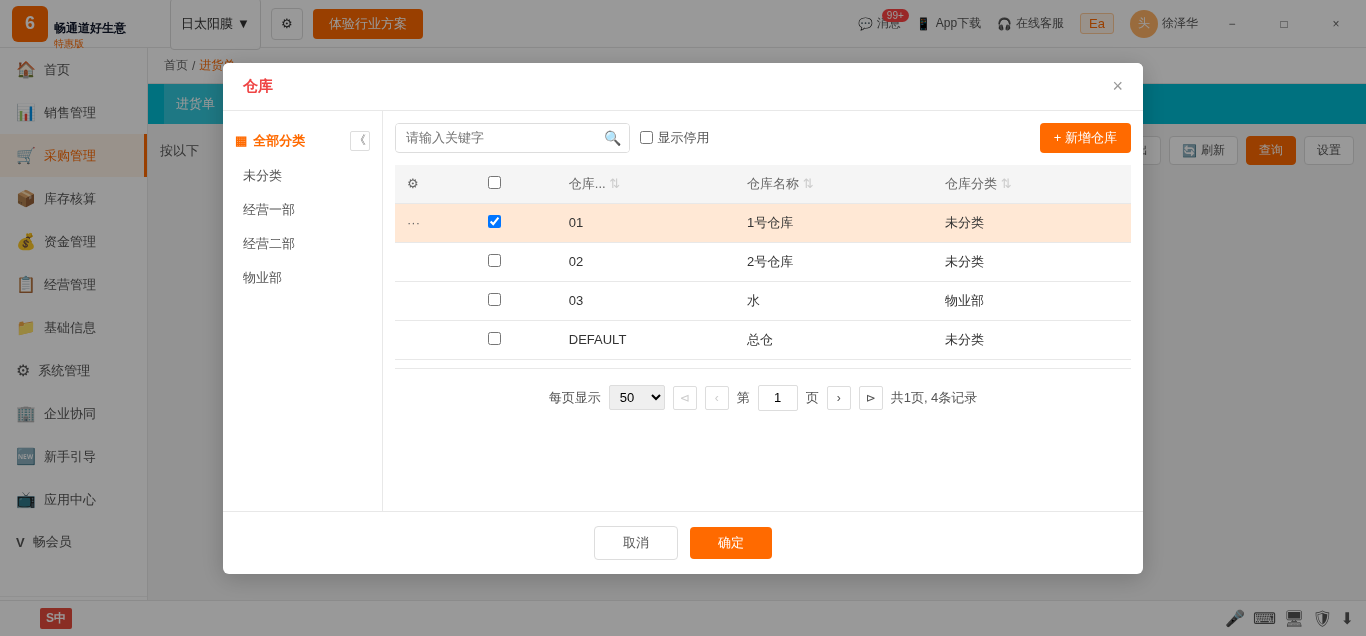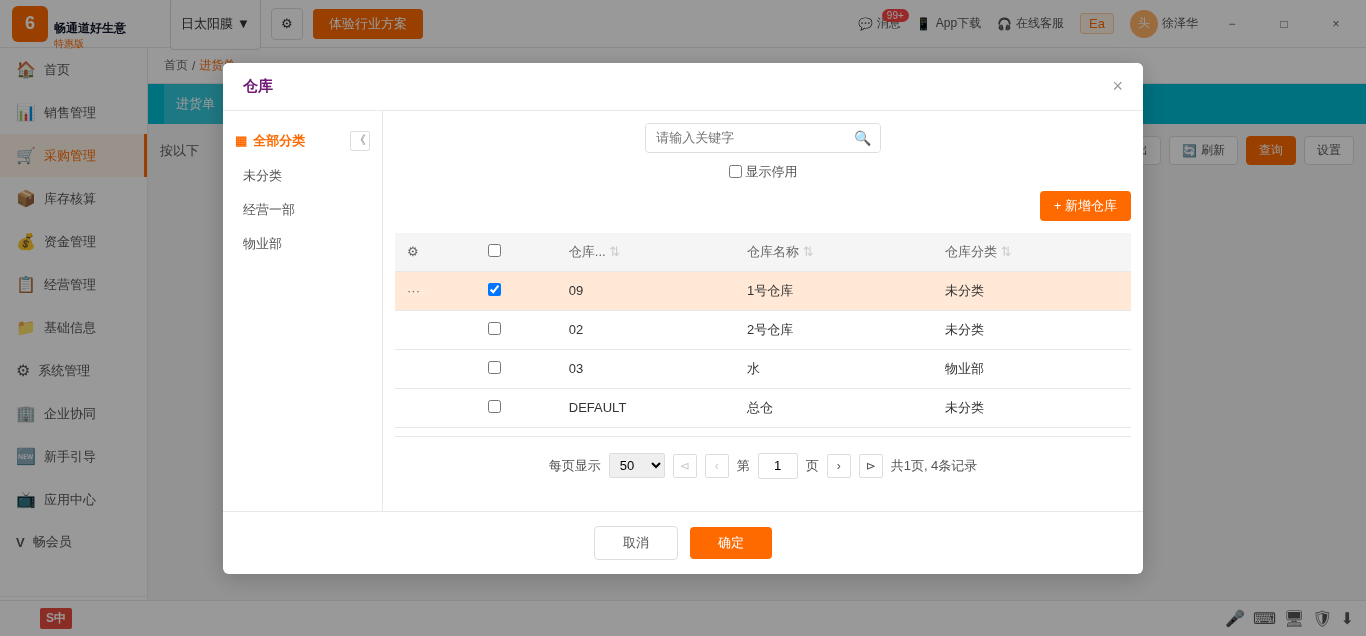--- a/index.html
+++ b/index.html
@@ -104,21 +104,21 @@
     .dialog {
       background: #fff; border-radius: 6px; width: 920px;
       box-shadow: 0 4px 24px rgba(0,0,0,0.2);
       overflow: hidden;
     }
     .dialog-header {
       display: flex; align-items: center; justify-content: space-between;
       padding: 14px 20px; border-bottom: 1px solid #e8e8e8;
       background: #fff;
     }
-    .dialog-title { font-size: 15px; font-weight: bold; color: #701a75; }
+    .dialog-title { font-size: 15px; font-weight: bold; color: #ef4444; }
     .dialog-close { cursor: pointer; font-size: 18px; color: #999; line-height: 1; }
 
     .dialog-body { display: flex; min-height: 400px; }
 
     
     .cat-sidebar {
       width: 160px; border-right: 1px solid #e8e8e8;
       padding: 12px 0;
     }
     .cat-header {
@@ -134,21 +134,21 @@
       border-radius: 2px; display: flex; align-items: center; justify-content: center;
       cursor: pointer; font-size: 12px; color: #666;
     }
     .cat-item {
       padding: 8px 20px; cursor: pointer; font-size: 13px; color: #555;
     }
 
     
     .dialog-content { flex: 1; padding: 12px; }
     .dialog-toolbar {
-      display: flex; align-items: center; gap: 10px; margin-bottom: 12px; flex-direction: column;
+      display: flex; align-items: center; gap: 10px; margin-bottom: 12px;
     }
     .search-box {
       display: flex; align-items: center;
       border: 1px solid #ddd; border-radius: 4px;
       overflow: hidden; background: #fff;
     }
     .search-input {
       border: none; outline: none; padding: 6px 10px; font-size: 13px;
       width: 200px; color: #999;
     }
@@ -407,20 +407,23 @@
             <span>▦</span>
             <span>全部分类</span>
           </div>
           <div class="collapse-btn">《</div>
         </div>
         <div class="cat-item">
           <span>未分类</span>
         </div>
         <div class="cat-item">
           <span>经营一部</span>
+        </div>
+        <div class="cat-item">
+          <span>经营二部</span>
         </div>
         <div class="cat-item">
           <span>物业部</span>
         </div>
       </div>
 
       <div class="dialog-content">
 
         <div class="dialog-toolbar">
           <div class="search-box">
@@ -447,21 +450,21 @@
               </th>
               <th>
                 仓库分类 <span style="color:#ccc;">⇅</span>
               </th>
             </tr>
           </thead>
           <tbody>
             <tr class="selected">
               <td class="gear-col">···</td>
               <td><input type="checkbox" checked="" style=""></td>
-              <td class="num-col">09</td>
+              <td class="num-col">01</td>
               <td>1号仓库</td>
               <td>未分类</td>
             </tr>
             <tr>
               <td class="gear-col"></td>
               <td><input type="checkbox" style=""></td>
               <td class="num-col">02</td>
               <td>2号仓库</td>
               <td>未分类</td>
             </tr>

